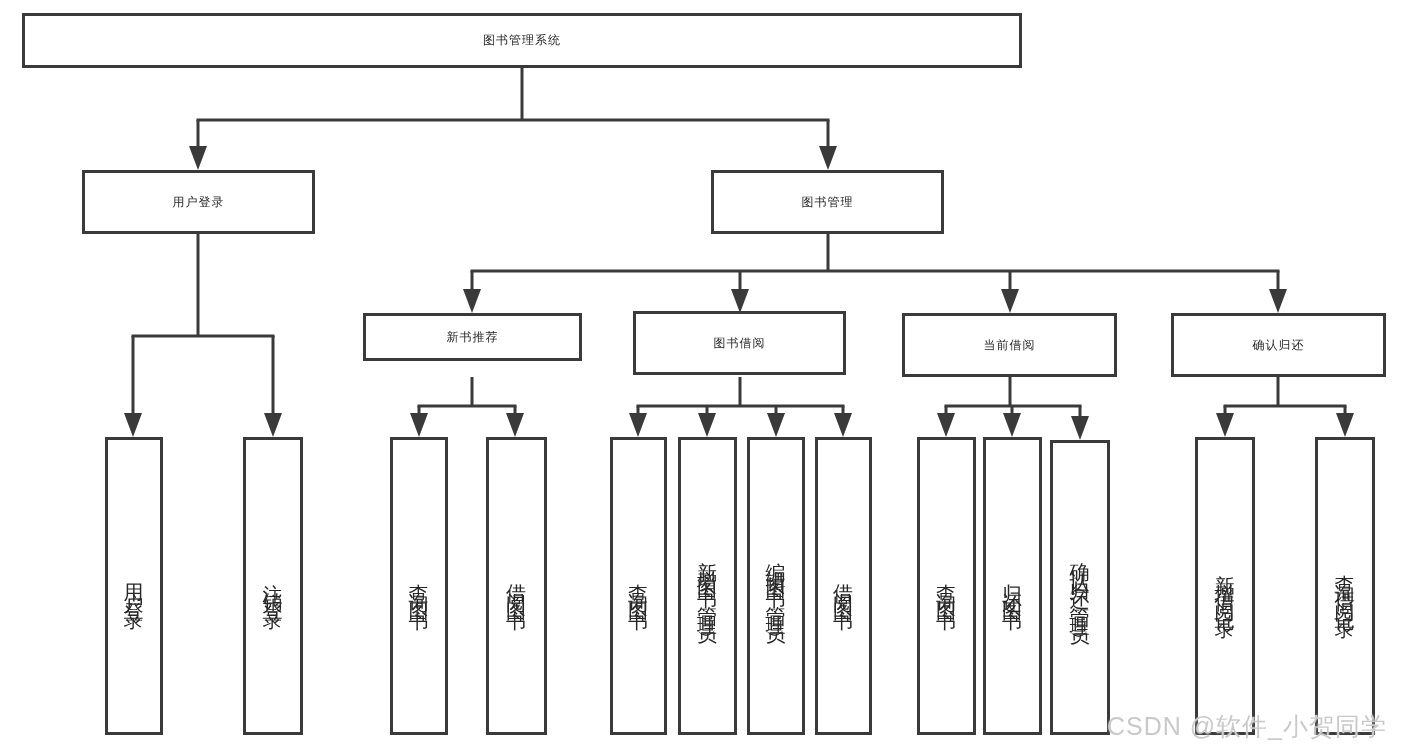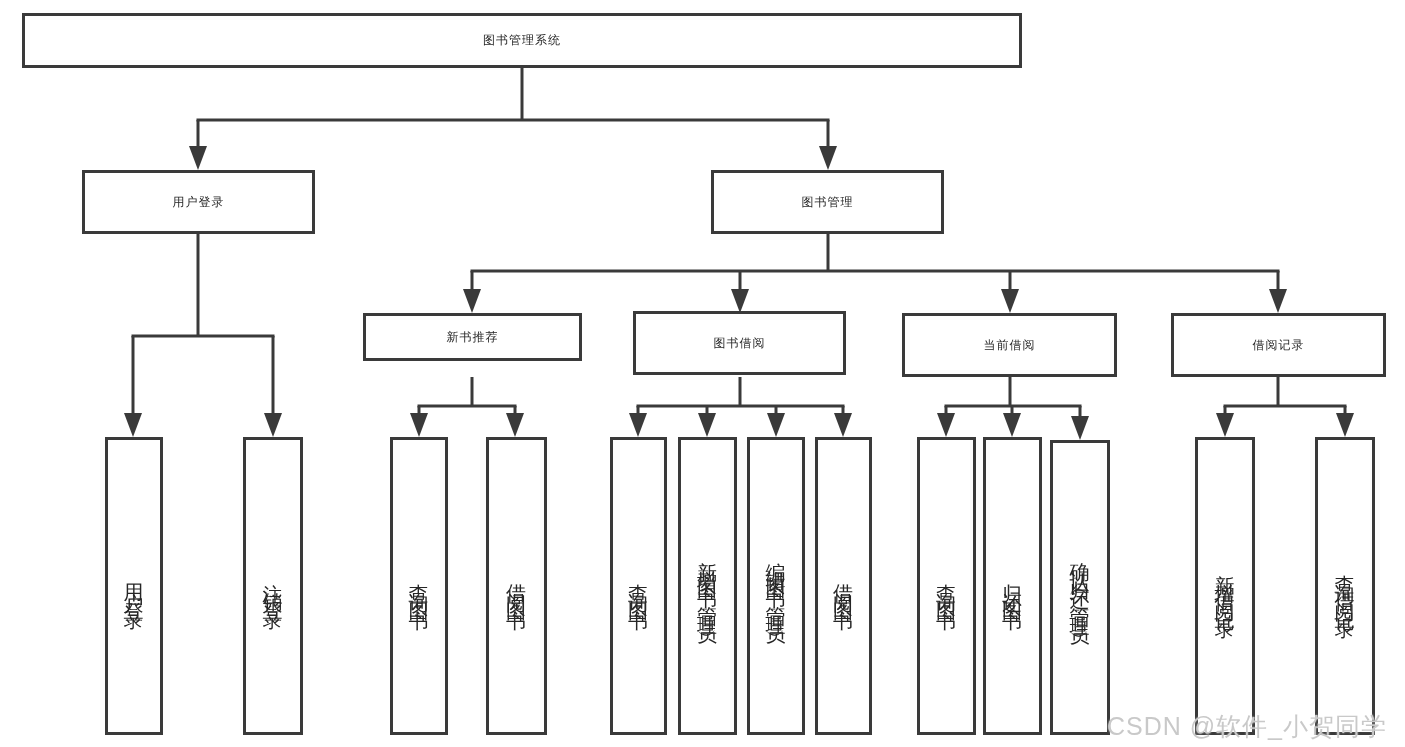--- a/index.html
+++ b/index.html
@@ -185,21 +185,21 @@
   <div class="hbox n-new-books">
     <span class="hlabel">新书推荐</span>
   </div>
   <div class="hbox n-book-borrow">
     <span class="hlabel">图书借阅</span>
   </div>
   <div class="hbox n-current-borrow">
     <span class="hlabel">当前借阅</span>
   </div>
   <div class="hbox n-borrow-records">
-    <span class="hlabel">借阅记录</span>
+    <span class="hlabel">确认归还</span>
   </div>
 
   <div class="vbox v1">
     <span class="vlabel">用户登录</span>
   </div>
   <div class="vbox v2">
     <span class="vlabel">注销登录</span>
   </div>
 
   <div class="vbox v3">

